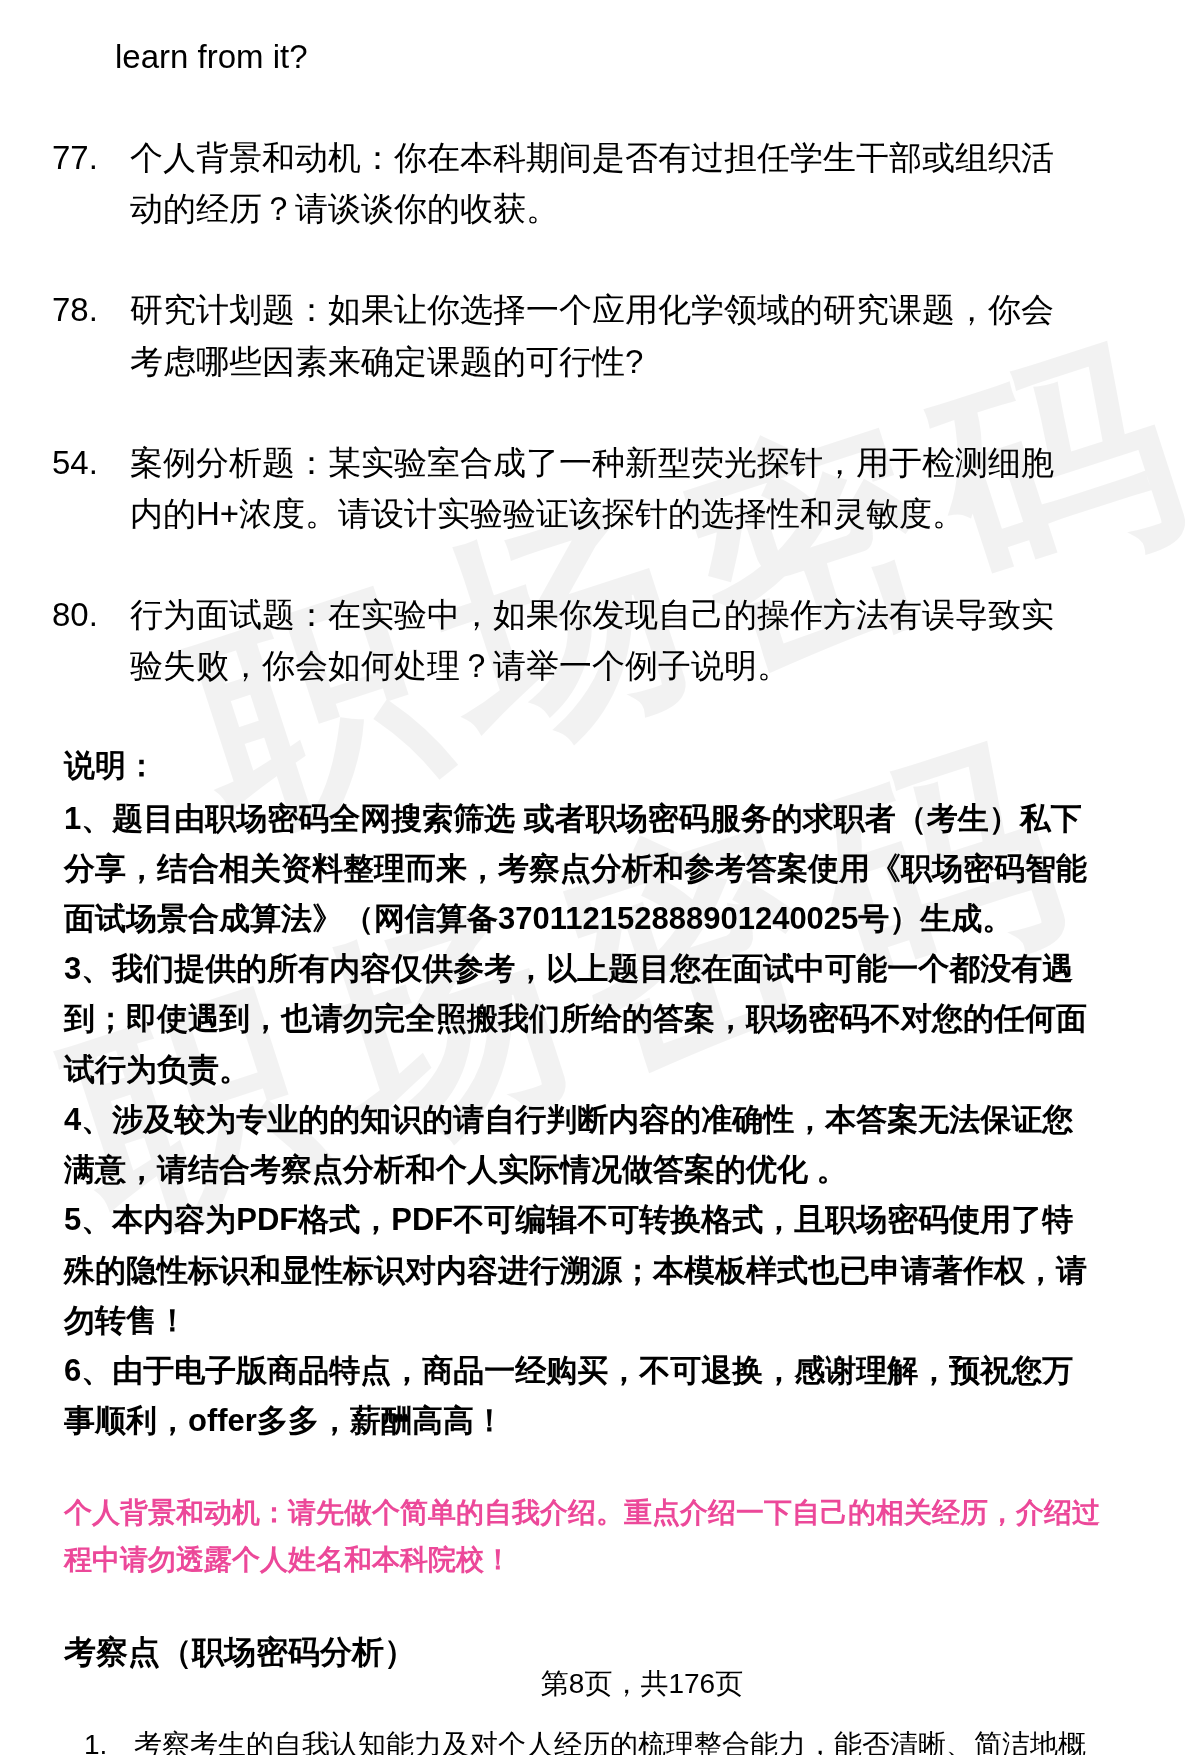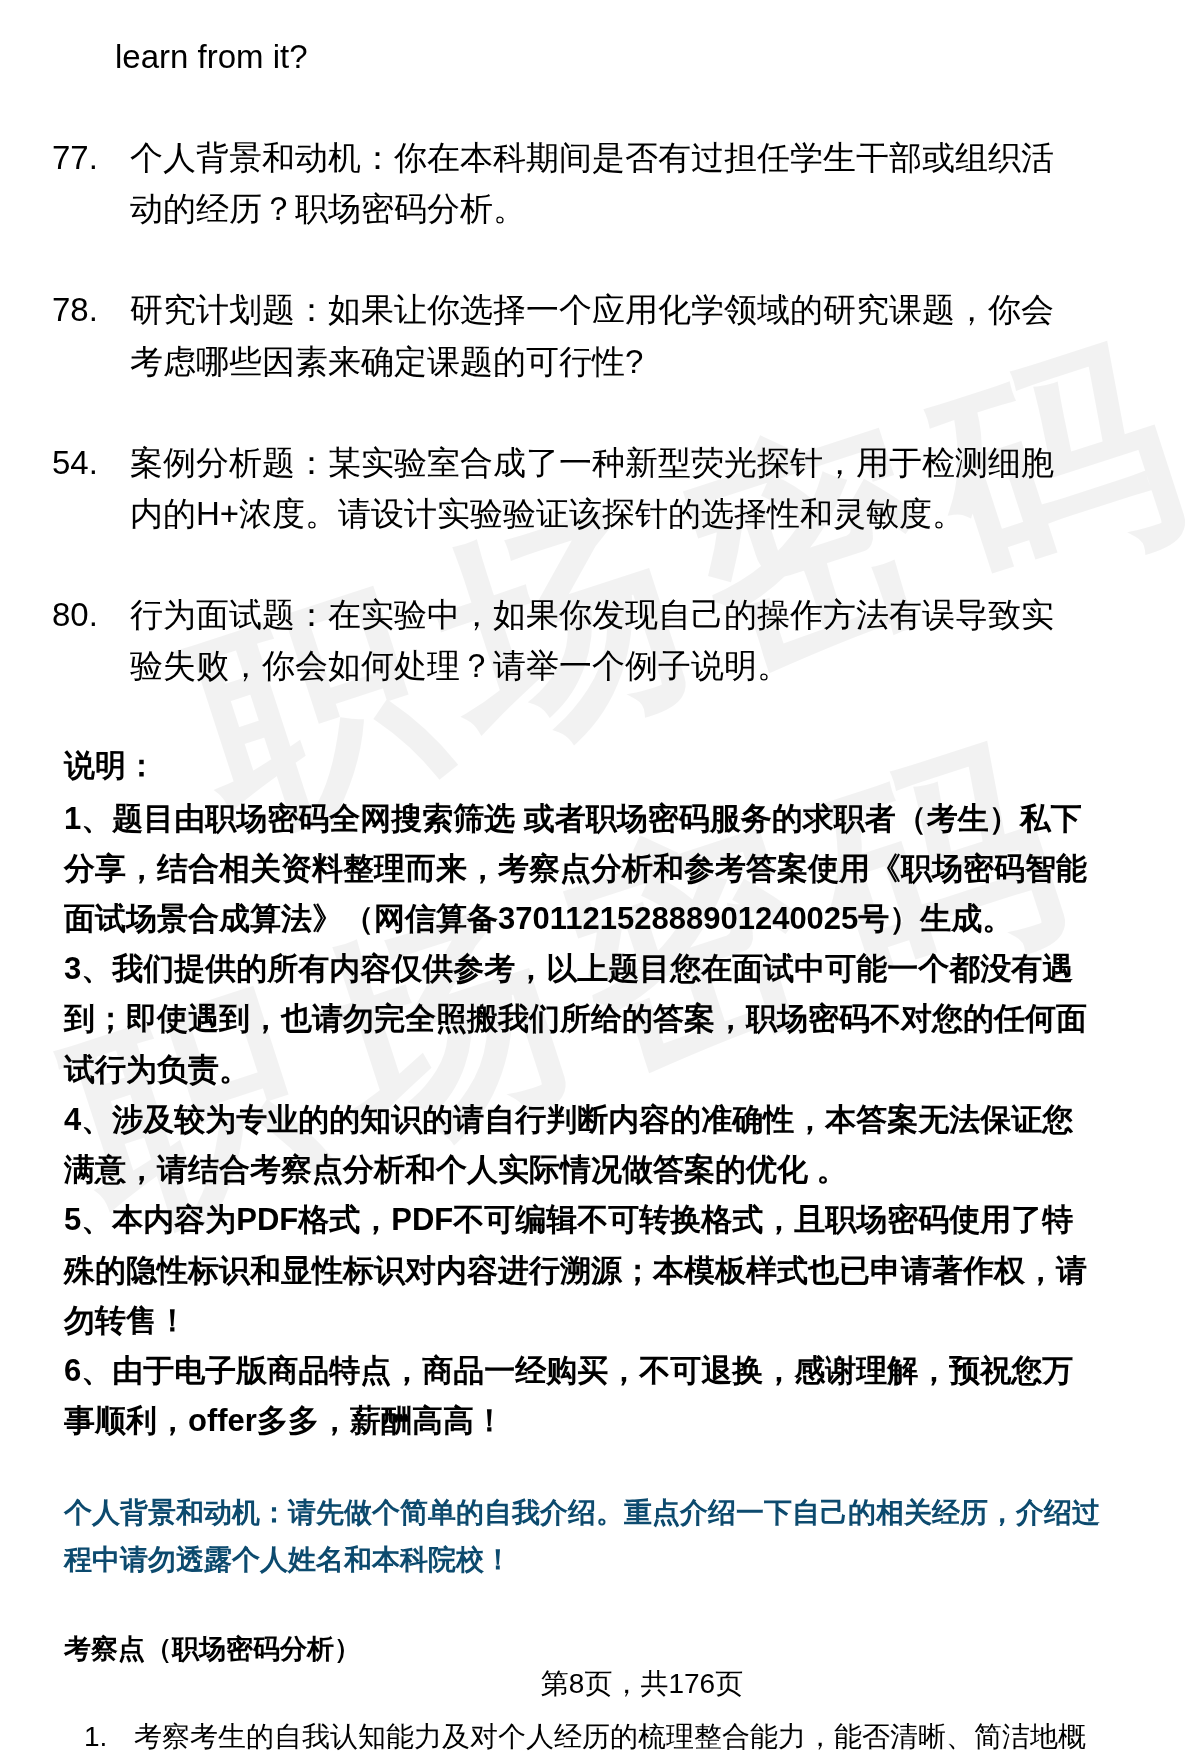--- a/index.html
+++ b/index.html
@@ -63,31 +63,31 @@
     line-height: 1.62;
     max-width: 1040px;
     font-weight: bold;
   }
   .notes-title { margin-bottom: 2px; }
   .note-item { margin: 0; }
 
   .highlight-question {
     margin-top: 44px;
     margin-left: 12px;
-    color: #0c4a6e;
+    color: #ec4899;
     font-weight: bold;
     font-size: 28px;
     line-height: 1.65;
     max-width: 1050px;
   }
   .analysis-heading {
     margin-top: 48px;
     margin-left: 12px;
     font-weight: bold;
-    font-size: 27px;
+    font-size: 32px;
   }
   .analysis-list {
     margin-top: 40px;
     margin-left: 32px;
   }
   .analysis-item {
     display: flex;
     font-size: 28px;
     line-height: 2.15;
     margin-bottom: 10px;
@@ -115,21 +115,21 @@
 
 <span class="watermark wm-1">职场密码</span>
 <span class="watermark wm-2">职场密码</span>
 
 <div class="page">
 
   <div class="partial-line">learn from it?</div>
 
   <div class="question">
     <span class="q-num">77.</span>
-    <span class="q-text">个人背景和动机：你在本科期间是否有过担任学生干部或组织活动的经历？职场密码分析。</span>
+    <span class="q-text">个人背景和动机：你在本科期间是否有过担任学生干部或组织活动的经历？请谈谈你的收获。</span>
   </div>
 
   <div class="question">
     <span class="q-num">78.</span>
     <span class="q-text">研究计划题：如果让你选择一个应用化学领域的研究课题，你会考虑哪些因素来确定课题的可行性?</span>
   </div>
 
   <div class="question">
     <span class="q-num">54.</span>
     <span class="q-text">案例分析题：某实验室合成了一种新型荧光探针，用于检测细胞内的H+浓度。请设计实验验证该探针的选择性和灵敏度。</span>

